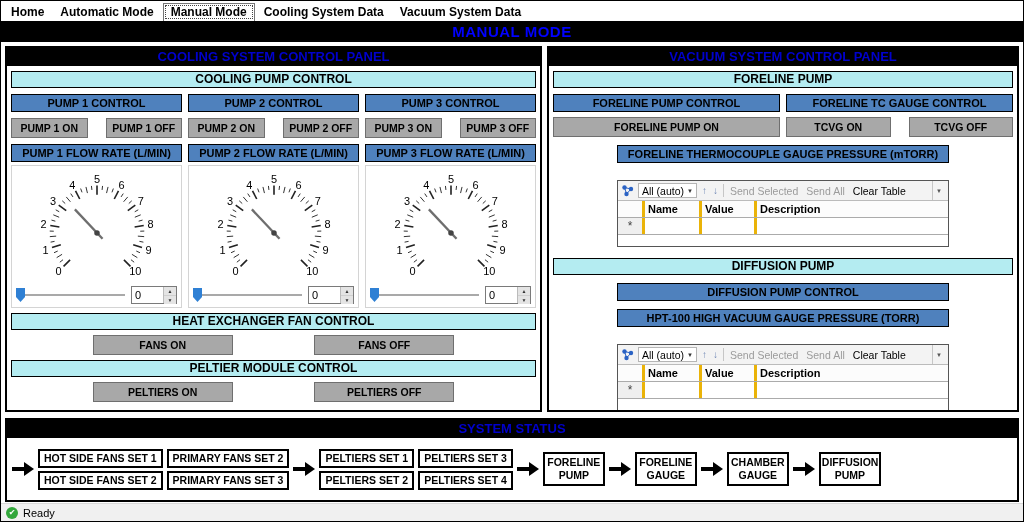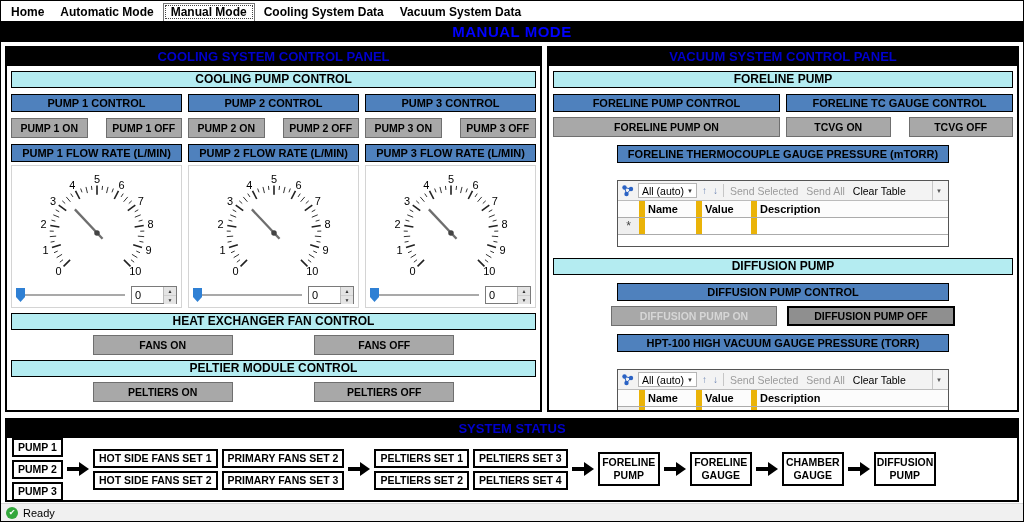--- a/index.html
+++ b/index.html
@@ -60,21 +60,21 @@
   .grid-toolbar { display:flex; align-items:center; height:20px; background:#f3f3f3; border-bottom:1px solid #bbb; padding:0 3px; gap:4px; font-size:10.5px; }
   .tool-icon { display:flex; align-items:center; cursor:pointer; }
   .tool-dd { display:flex; align-items:center; gap:3px; border:1px solid #b5b5b5; background:#fff; padding:0 3px; height:15px; cursor:pointer; }
   .caret { font-size:6px; color:#333; }
   .tsep { width:1px; height:13px; background:#c6c6c6; flex:none; }
   .tool-btn { color:#000; cursor:pointer; padding:0 2px; white-space:nowrap; }
   .tool-btn.disabled { color:#9b9b9b; }
   .tool-arrow { font-size:10px; color:#6e86b4; padding:0 1px; }
   .tool-overflow { margin-left:auto; border-left:1px solid #c6c6c6; padding:0 3px; font-size:6px; color:#555; align-self:stretch; display:flex; align-items:center; cursor:pointer; }
   .grid-row { display:flex; height:17px; border-bottom:1px solid #ababab; }
-  .grid-row .cell { border-right:6px solid #eab308; font-size:11px; line-height:16px; padding:0 3px; overflow:hidden; white-space:nowrap; }
+  .grid-row .cell { border-right:3px solid #eab308; font-size:11px; line-height:16px; padding:0 3px; overflow:hidden; white-space:nowrap; }
   .cell.sel { width:27px; background:#efefef; text-align:center; flex:none; padding:0; }
   .cell.cname { width:57px; flex:none; }
   .cell.cval { width:55px; flex:none; }
   .cell.cdesc { flex:1; border-right:none; }
   .grid-row.header .cell { font-weight:bold; background:#fcfcfc; }
   .cell.star { color:#444; font-size:12px; }
   .grid-empty { height:11px; }
   .grid.tall .grid-empty { height:14px; }
 
   
@@ -425,24 +425,20 @@
           <div class="cell sel star">*</div>
           <div class="cell cname"></div>
           <div class="cell cval"></div>
           <div class="cell cdesc"></div>
         </div>
         <div class="grid-empty"></div>
       </div>
 
       <div class="cyan-bar" style="margin-top:11px;">DIFFUSION PUMP</div>
       <div class="steel steel-wide">DIFFUSION PUMP CONTROL</div>
-      <div class="diff-btns">
-        <div class="btn btn-disabled">DIFFUSION PUMP ON</div>
-        <div class="btn btn-dark">DIFFUSION PUMP OFF</div>
-      </div>
 
       <div class="steel steel-wide">HPT-100 HIGH VACUUM GAUGE PRESSURE (TORR)</div>
 
       <div class="grid tall">
         <div class="grid-toolbar">
           <span class="tool-icon">
             <svg width="13" height="13" viewBox="0 0 13 13">
                 <path d="M3.5 3.5 L10 5 L5.5 10 Z" fill="none" stroke="#2a62c4" stroke-width="1"></path>
                 <circle cx="3.5" cy="3.5" r="2.2" fill="#2a62c4"></circle>
                 <circle cx="10" cy="5" r="2.2" fill="#2a62c4"></circle>
@@ -474,25 +470,20 @@
           <div class="cell cdesc"></div>
         </div>
         <div class="grid-empty"></div>
       </div>
     </div>
   </div>
 
   <div class="status-panel">
     <div class="status-title">SYSTEM STATUS</div>
     <div class="flow">
-      <div class="flow-col">
-        <div class="flow-box">PUMP 1</div>
-        <div class="flow-box">PUMP 2</div>
-        <div class="flow-box">PUMP 3</div>
-      </div>
       <span class="flow-arrow">
           <svg width="22" height="14" viewBox="0 0 22 14">
             <rect x="0" y="5" width="12" height="4"></rect>
             <polygon points="12,0 22,7 12,14"></polygon>
           </svg>
         </span>
       <div class="flow-col">
         <div class="flow-box">HOT SIDE FANS SET 1</div>
         <div class="flow-box">HOT SIDE FANS SET 2</div>
       </div>

